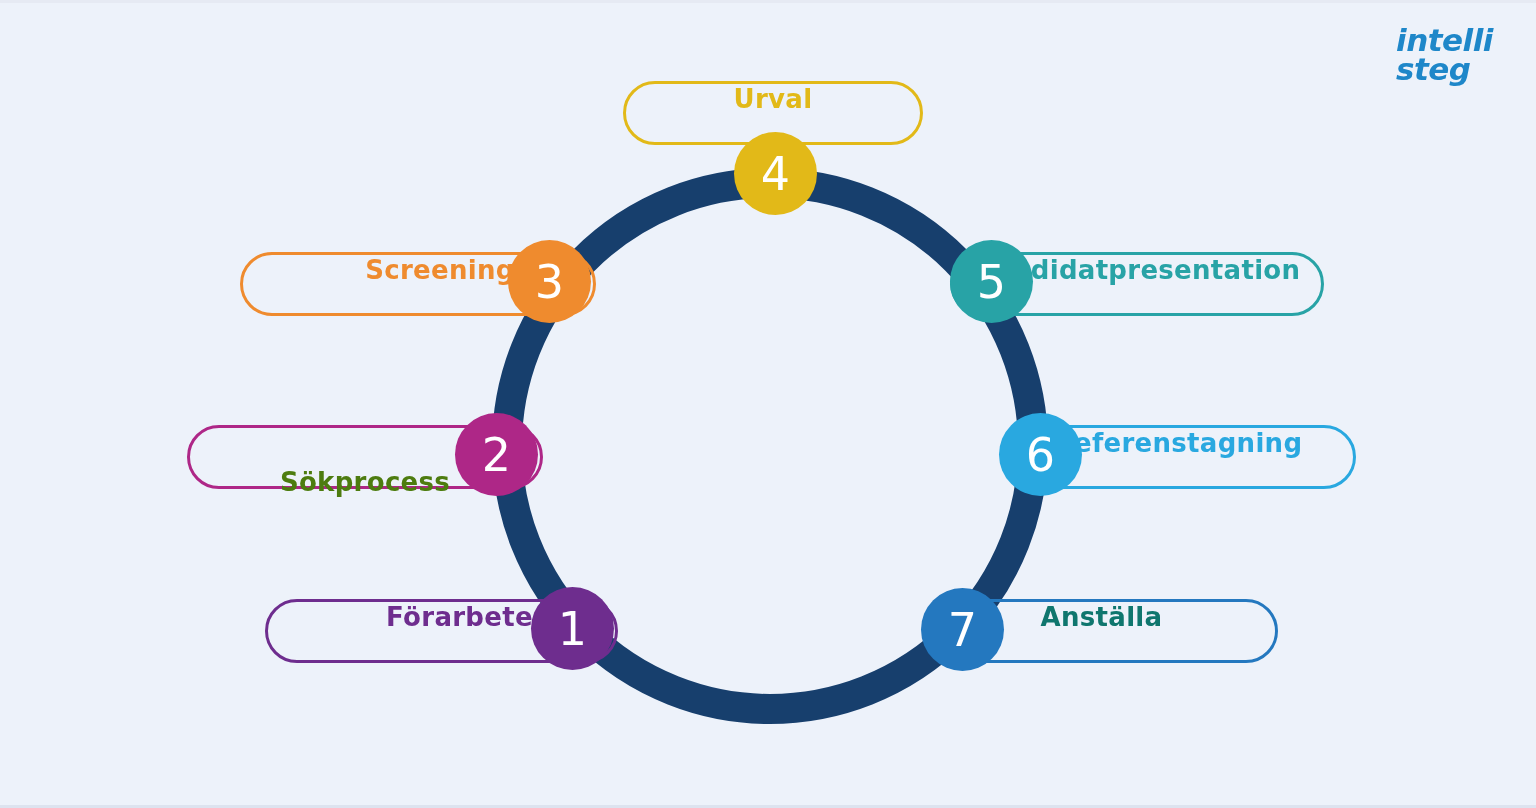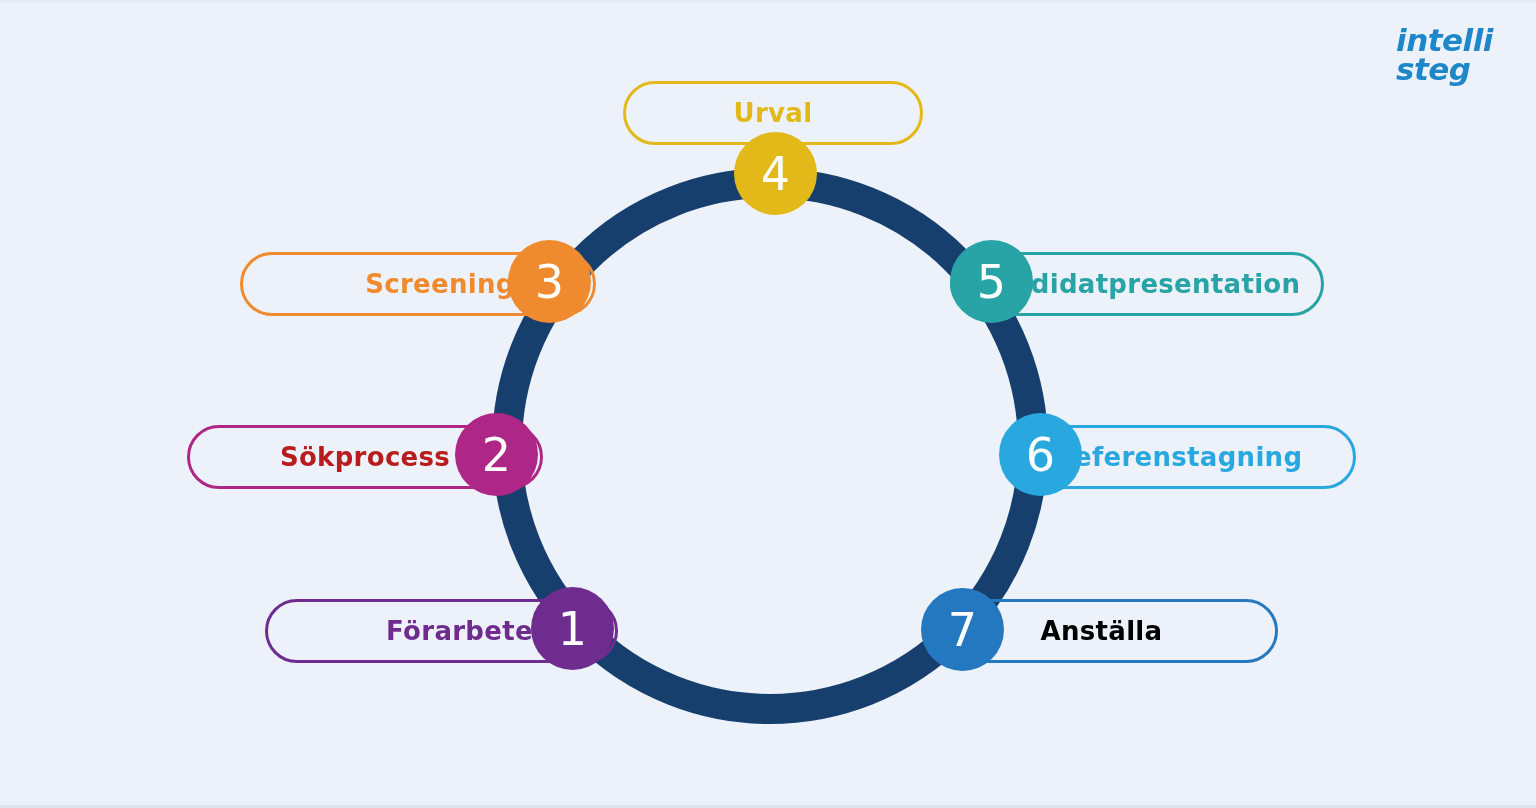--- a/index.html
+++ b/index.html
@@ -50,21 +50,21 @@
     letter-spacing: -0.5px;
   }
 
   .pill {
     position: absolute;
     height: 58px;
     border: 3px solid;
     border-radius: 32px;
     background: transparent;
     display: flex;
-    align-items: center;
+    align-items: flex-start;
     justify-content: center;
     z-index: 2;
   }
   .pill-label {
     font-size: 26px;
     font-weight: bold;
     letter-spacing: 0.3px;
     white-space: nowrap;
   }
 
@@ -122,21 +122,21 @@
     <div class="pill" style="border-color: rgb(110, 45, 142);">
       <span class="pill-label" style="color: rgb(110, 45, 142); margin-left: 36px;">Förarbete</span>
     </div>
     <div class="badge" style="background: rgb(110, 45, 142);">
       <span>1</span>
     </div>
   </div>
 
   <div class="step step-2">
     <div class="pill" style="border-color: rgb(174, 39, 135);">
-      <span class="pill-label" style="color: #b91c1c;">Sökprocess</span>
+      <span class="pill-label" style="color: #4d7c0f; margin-top: 39px;">Sökprocess</span>
     </div>
     <div class="badge" style="background: rgb(174, 39, 135);">
       <span>2</span>
     </div>
   </div>
 
   <div class="step step-3">
     <div class="pill" style="border-color: rgb(239, 139, 46);">
       <span class="pill-label" style="color: rgb(239, 139, 46); margin-left: 44px;">Screening</span>
     </div>
@@ -167,21 +167,21 @@
     <div class="pill" style="border-color: rgb(41, 168, 224);">
       <span class="pill-label" style="color: rgb(41, 168, 224);">Referenstagning</span>
     </div>
     <div class="badge" style="background: rgb(41, 168, 224);">
       <span>6</span>
     </div>
   </div>
 
   <div class="step step-7">
     <div class="pill" style="border-color: rgb(36, 120, 191);">
-      <span class="pill-label" style="color: #000000;">Anställa</span>
+      <span class="pill-label" style="color: #0f766e;">Anställa</span>
     </div>
     <div class="badge" style="background: rgb(36, 120, 191);">
       <span>7</span>
     </div>
   </div>
 
   <div class="edge-line bottom"></div>
 </div>
 
 </body></html>

